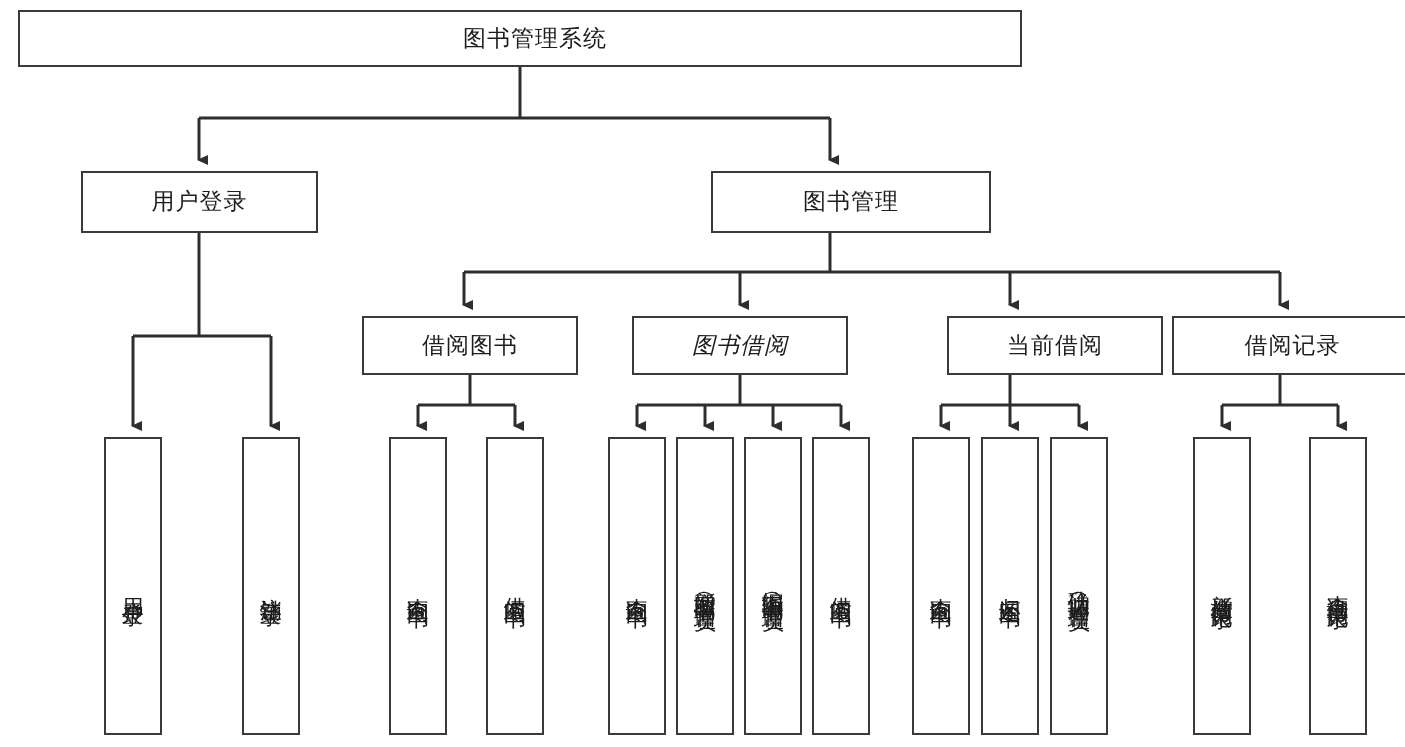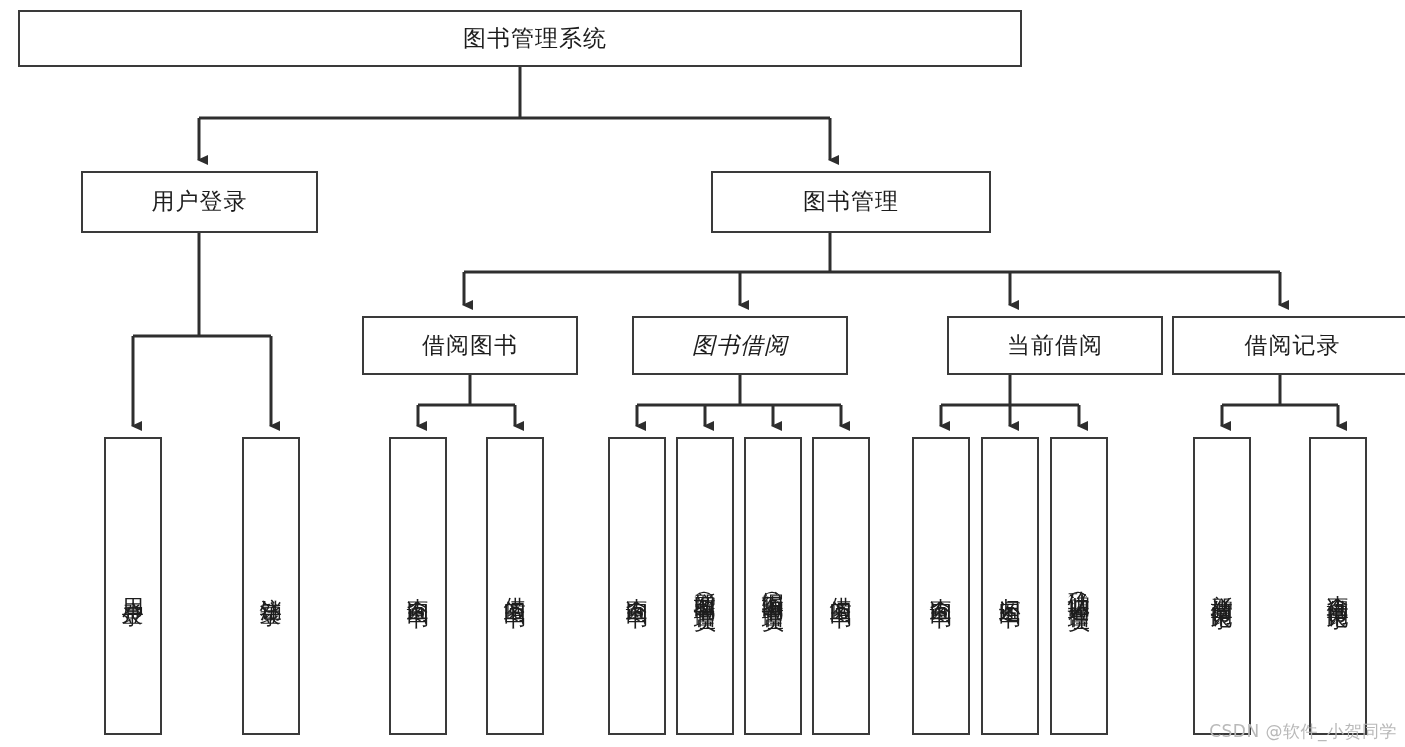--- a/index.html
+++ b/index.html
@@ -183,15 +183,14 @@
     <span class="vlabel">确认归还（管理员）</span>
   </div>
 
   <div class="node vert" style="left:1193px; top:437px; width:58px; height:298px;">
     <span class="vlabel">新增借阅记录</span>
   </div>
   <div class="node vert" style="left:1309px; top:437px; width:58px; height:298px;">
     <span class="vlabel">查询借阅记录</span>
   </div>
 
-  <div class="watermark">CSDN @软件_小贺同学</div>
 
 </div>
 
 </body></html>

